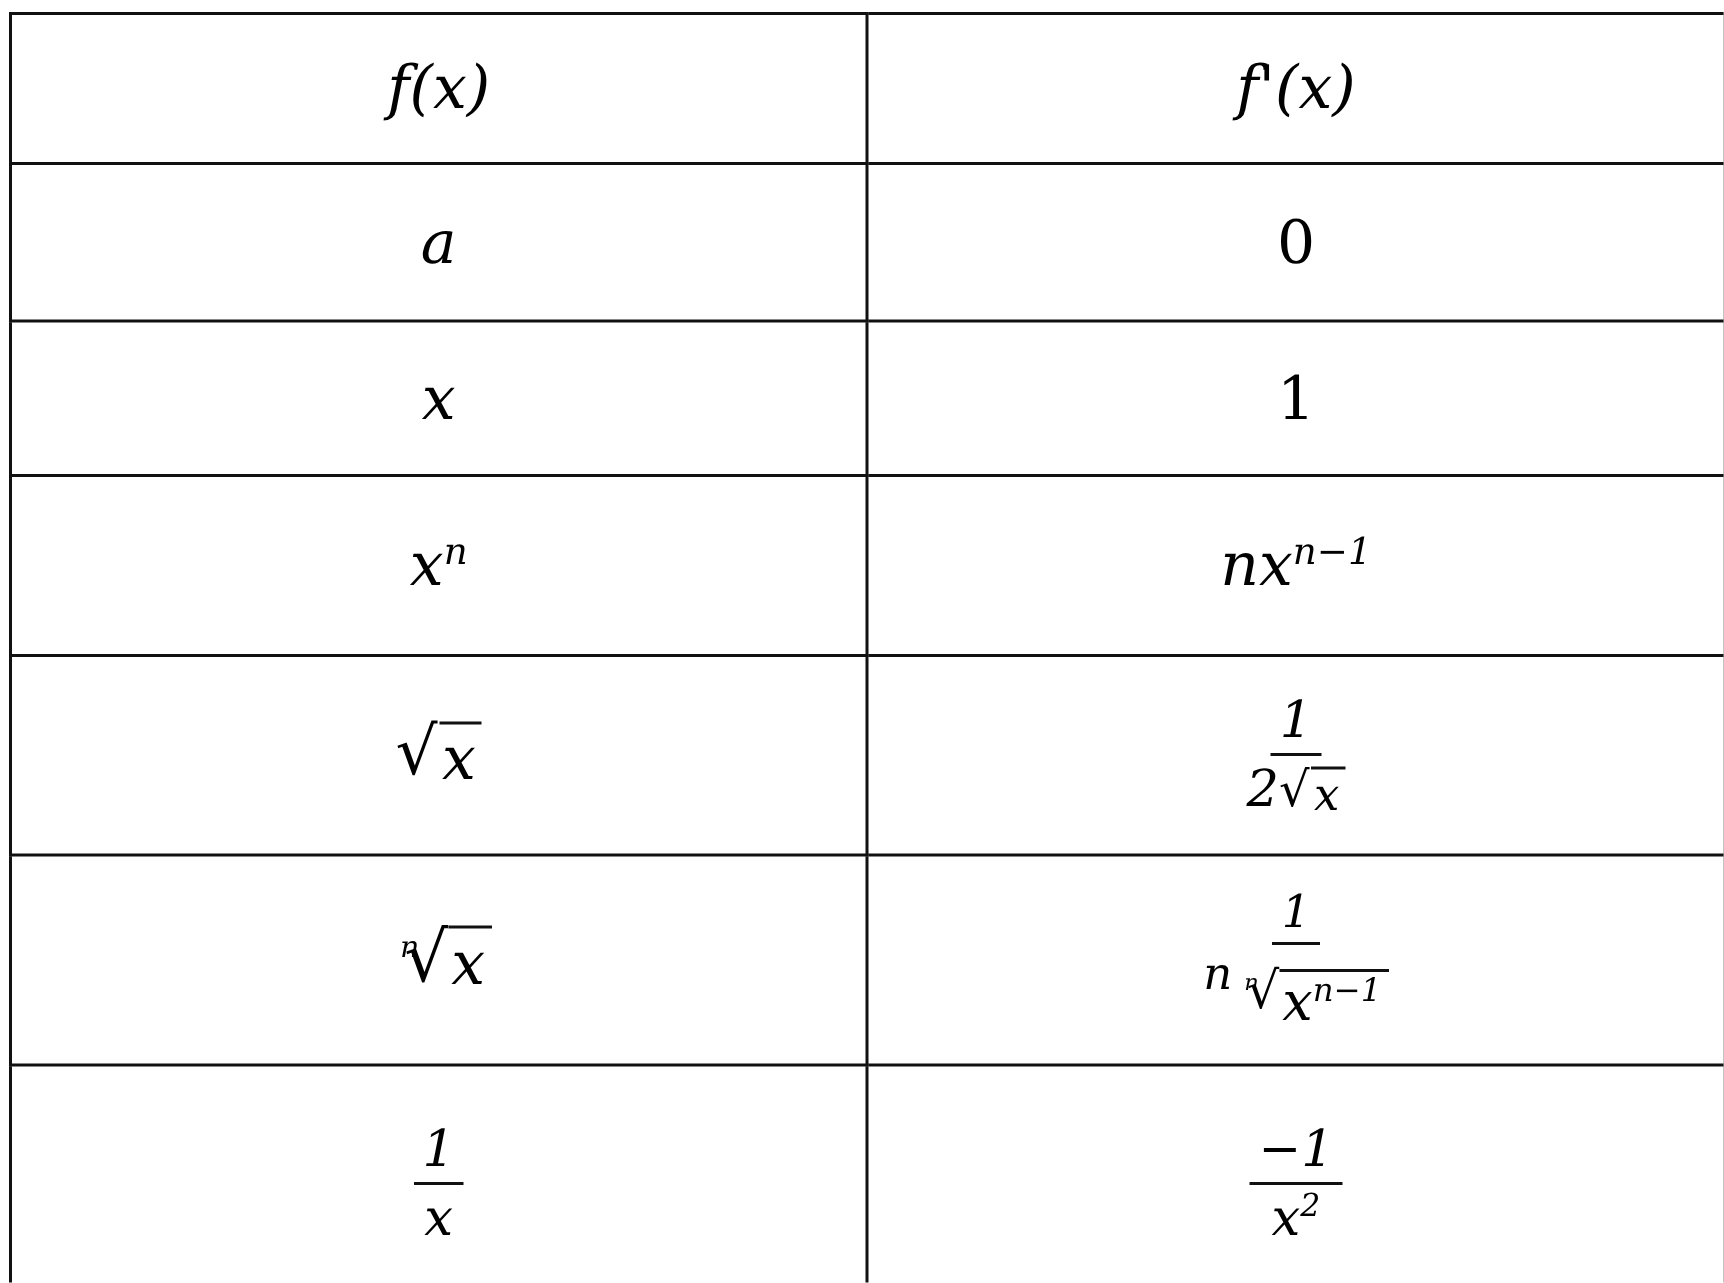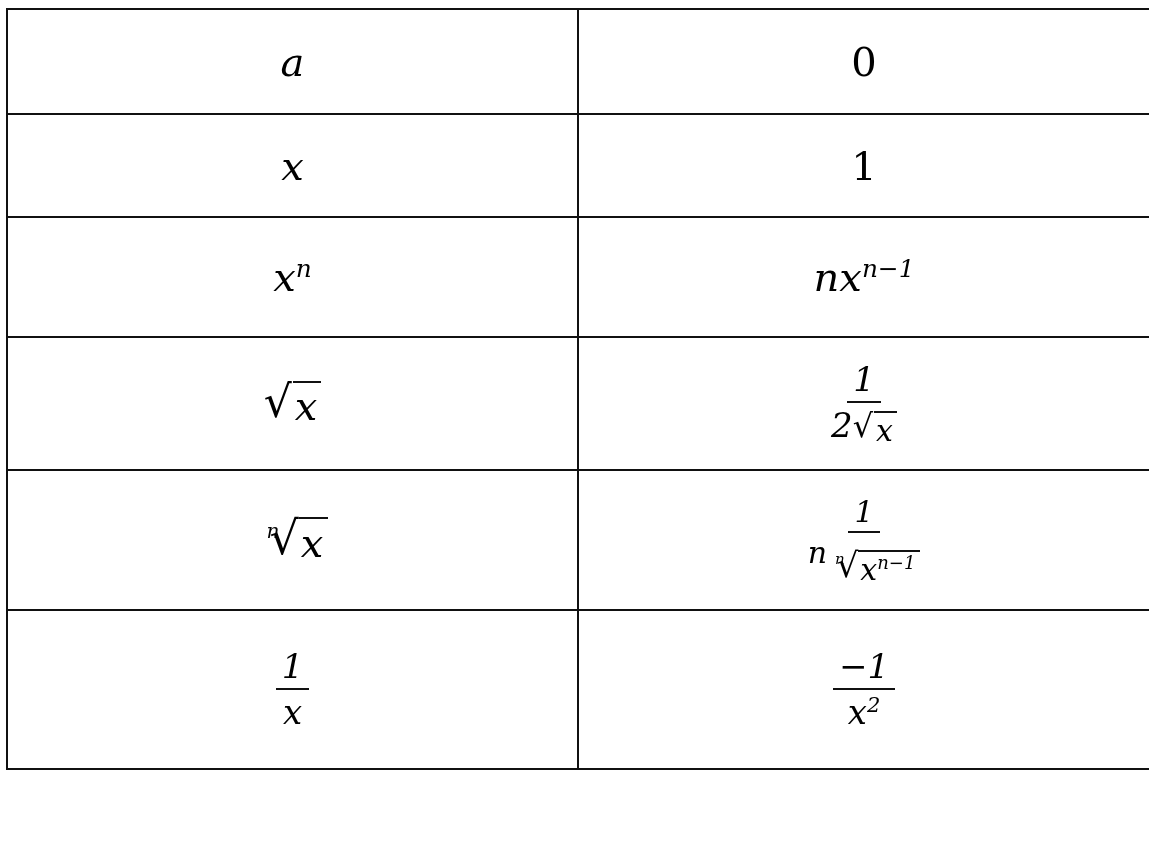--- a/index.html
+++ b/index.html
@@ -137,30 +137,42 @@
     line-height: 0.92;
   }
   .nroot .rad {
     border-top: 2px solid #111111;
     padding: 3px 5px 0 2px;
     font-size: 40px;
     line-height: 1.05;
   }
   .nroot.tiny .idx { font-size: 15px; top: 1px; right: -8px; }
   .nroot.tiny .sign { font-size: 34px; }
-  .nroot.tiny .rad { font-size: 30px; padding-top: 2px; }
+  .nroot.tiny .rad { font-size: 36px; padding-top: 2px; }
   .nroot.tiny .rad sup.exp { font-size: 0.6em; }
 </style>
 </head>
 <body>
 
 <div class="page">
   <table class="deriv-table">
     <tbody>
 
+      <tr class="r-head">
+        <td class="col-f">
+          <div class="cell-inner">
+            <span class="math">f(x)</span>
+          </div>
+        </td>
+        <td class="col-fp">
+          <div class="cell-inner">
+            <span class="math">f'(x)</span>
+          </div>
+        </td>
+      </tr>
 
       <tr class="r1">
         <td class="col-f">
           <div class="cell-inner">
             <span class="math">a</span>
           </div>
         </td>
         <td class="col-fp">
           <div class="cell-inner">
             <span class="num-plain">0</span>

